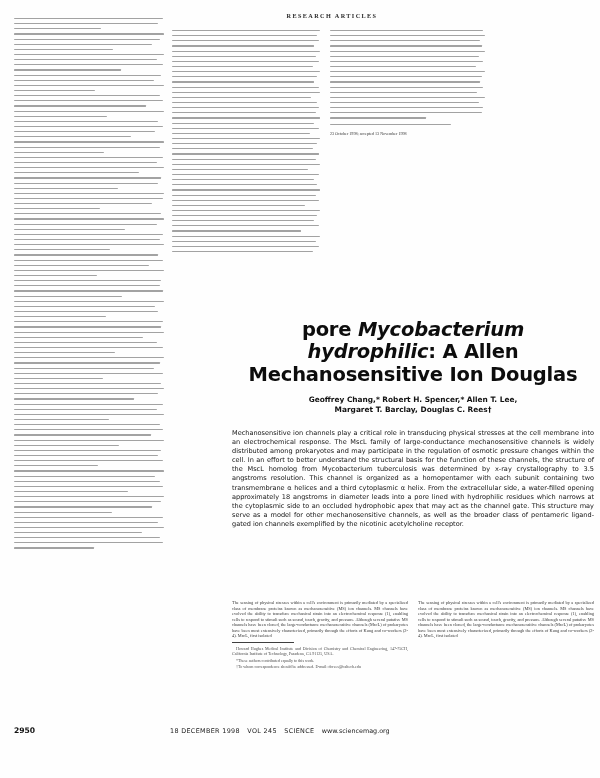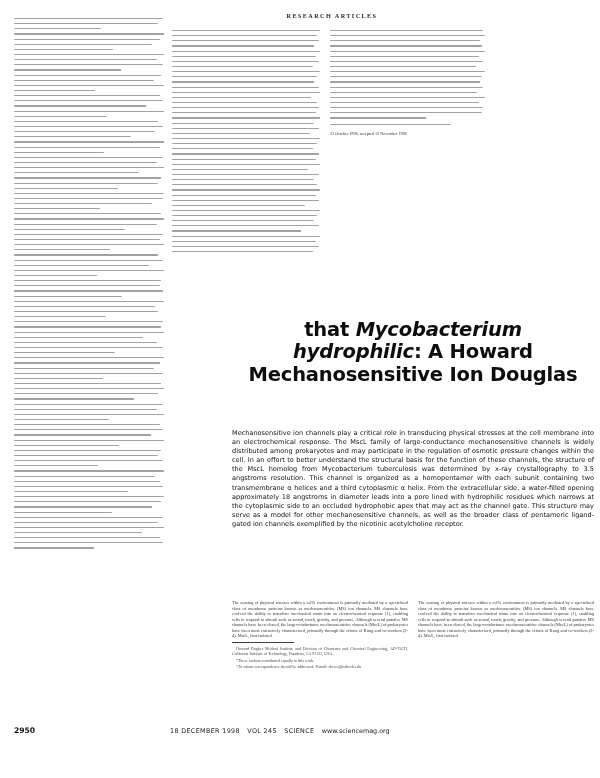--- a/index.html
+++ b/index.html
@@ -296,25 +296,29 @@
         <div class="blurline" style="width:62%"></div>
       <div class="blurline" style="width:0%;height:0;margin-bottom:5px;"></div>
       <div class="blurline" style="width:78%"></div>
     </div>
     <p class="noind" style="margin-top:6px;font-size:4.1px;line-height:5.2px;">23 October 1998; accepted 13 November 1998</p>
   </div>
 
   <div class="titleblock">
     <div class="title">
       <br>
-      <span>that </span><span class="ital">Mycobacterium</span><br>
-      <span class="ital">hydrophilic</span><span>: A Howard</span><br>
+      <span>pore </span><span class="ital">Mycobacterium</span><br>
+      <span class="ital">hydrophilic</span><span>: A Allen</span><br>
       <span>Mechanosensitive Ion Douglas</span>
     </div>
 
+    <div class="authors">
+      <div>Geoffrey Chang,* Robert H. Spencer,* Allen T. Lee,</div>
+      <div>Margaret T. Barclay, Douglas C. Rees†</div>
+    </div>
   </div>
 
   <div class="abstract">Mechanosensitive ion channels play a critical role in transducing physical stresses at the cell membrane into an electrochemical response. The MscL family of large-conductance mechanosensitive channels is widely distributed among prokaryotes and may participate in the regulation of osmotic pressure changes within the cell. In an effort to better understand the structural basis for the function of these channels, the structure of the MscL homolog from Mycobacterium tuberculosis was determined by x-ray crystallography to 3.5 angstroms resolution. This channel is organized as a homopentamer with each subunit containing two transmembrane α helices and a third cytoplasmic α helix. From the extracellular side, a water-filled opening approximately 18 angstroms in diameter leads into a pore lined with hydrophilic residues which narrows at the cytoplasmic side to an occluded hydrophobic apex that may act as the channel gate. This structure may serve as a model for other mechanosensitive channels, as well as the broader class of pentameric ligand-gated ion channels exemplified by the nicotinic acetylcholine receptor.</div>
 
   <div class="col bodycol" style="left:232px;top:600px;width:176px;">
     <p class="noind" style="margin-bottom:1px;">
       <span>The sensing of physical stresses within a cell's environment is primarily mediated by a specialized class of membrane proteins known as mechanosensitive (MS) ion channels. MS channels have evolved the ability to transduce mechanical strain into an electrochemical response (1), enabling cells to respond to stimuli such as sound, touch, gravity, and pressure. Although several putative MS channels have been cloned, the large-conductance mechanosensitive channels (MscL) of prokaryotes have been most extensively characterized, primarily through the efforts of Kung and co-workers (2-4). MscL, first isolated</span>
     </p>
     <div class="fnrule"></div>
     <div class="footnote">

